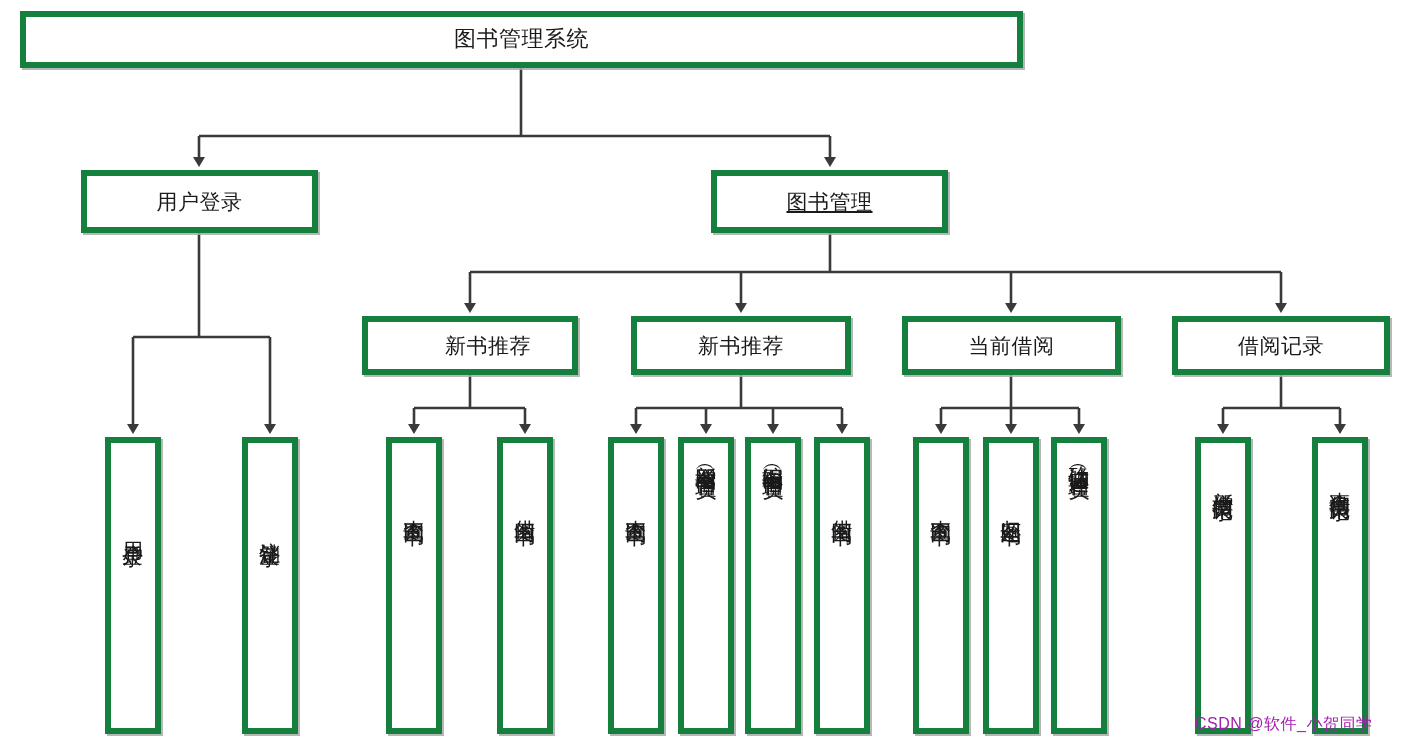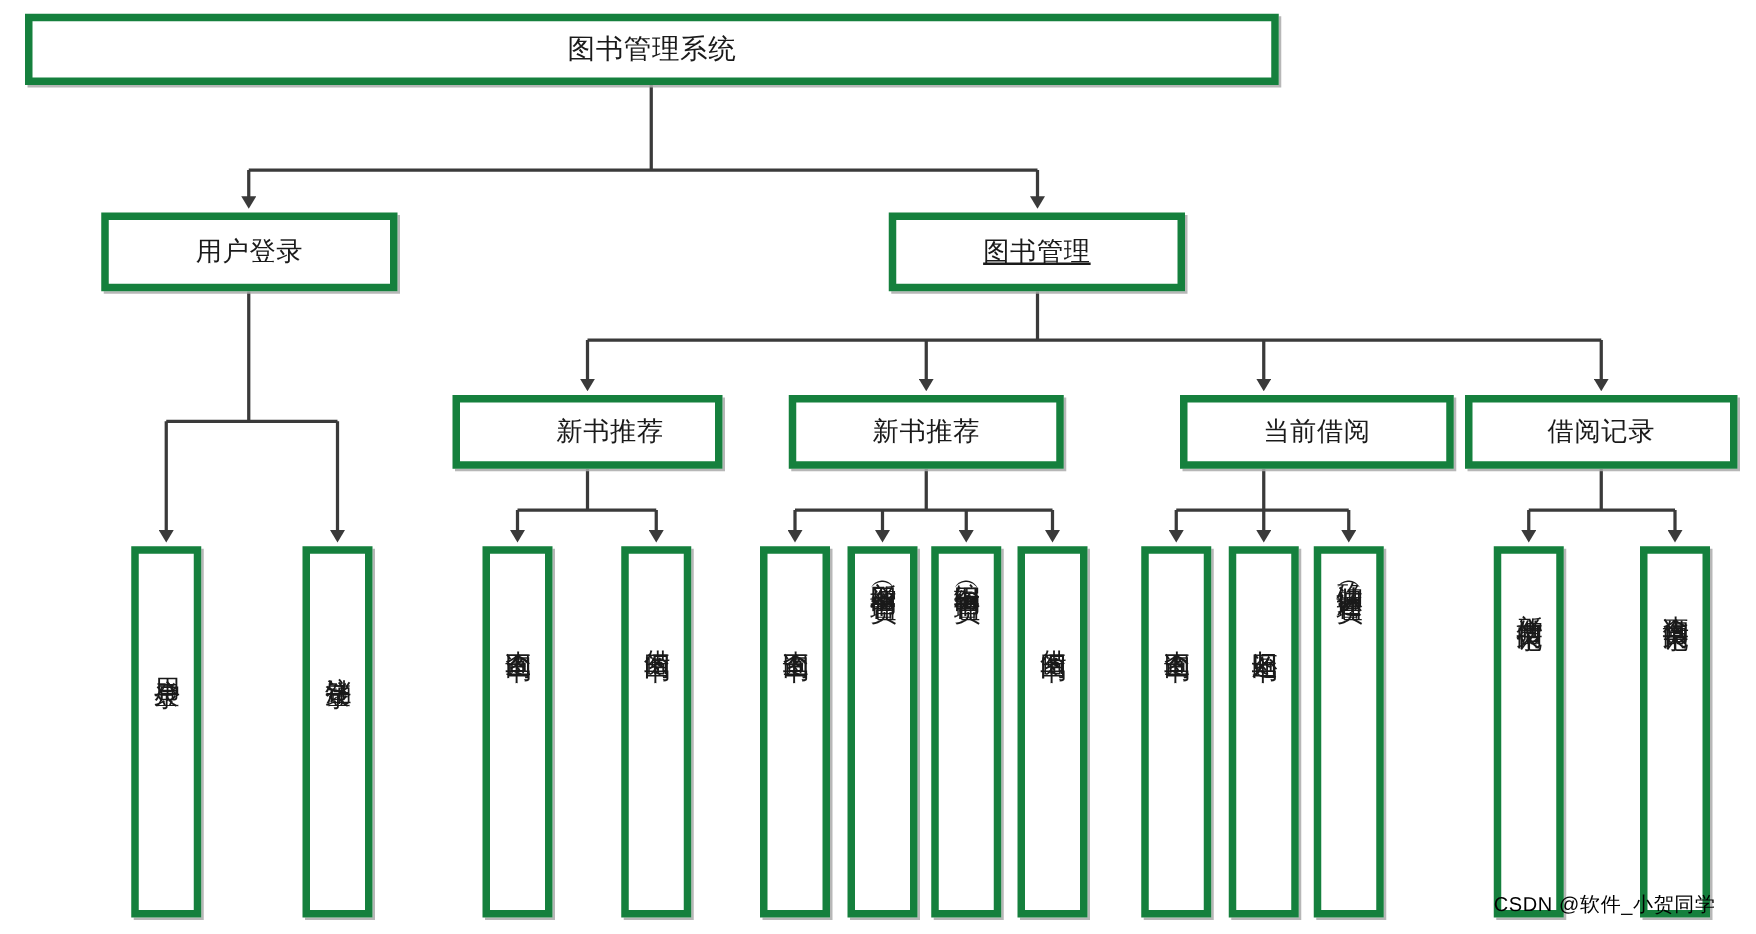--- a/index.html
+++ b/index.html
@@ -54,21 +54,21 @@
     letter-spacing: 2px;
   }
   .node.root .node-label {
     font-size: 22px;
   }
   .watermark {
     position: absolute;
     left: 1195px;
     top: 714px;
     font-size: 16px;
-    color: #000000;
+    color: #a21caf;
     white-space: nowrap;
     pointer-events: none;
     letter-spacing: 0.5px;
   }
 </style>
 </head>
 <body>
 
 <div id="stage">
 
@@ -133,21 +133,21 @@
   <div class="node horiz" style="left:711px; top:170px; width:237px; height:63px;text-decoration:underline;">
     <span class="node-label">图书管理</span>
   </div>
 
   <div class="node horiz" style="left:362px; top:316px; width:216px; height:59px;padding-left:36px;">
     <span class="node-label">新书推荐</span>
   </div>
   <div class="node horiz" style="left:631px; top:316px; width:220px; height:59px;">
     <span class="node-label">新书推荐</span>
   </div>
-  <div class="node horiz" style="left:944px; top:316px; width:219px; height:59px;">
+  <div class="node horiz" style="left:902px; top:316px; width:219px; height:59px;">
     <span class="node-label">当前借阅</span>
   </div>
   <div class="node horiz" style="left:1172px; top:316px; width:218px; height:59px;">
     <span class="node-label">借阅记录</span>
   </div>
 
   <div class="node vert" style="left:105px; top:437px; width:56px; height:297px; padding-top:82px;">
     <span class="node-label">用户登录</span>
   </div>
   <div class="node vert" style="left:242px; top:437px; width:56px; height:297px; padding-top:82px;">

